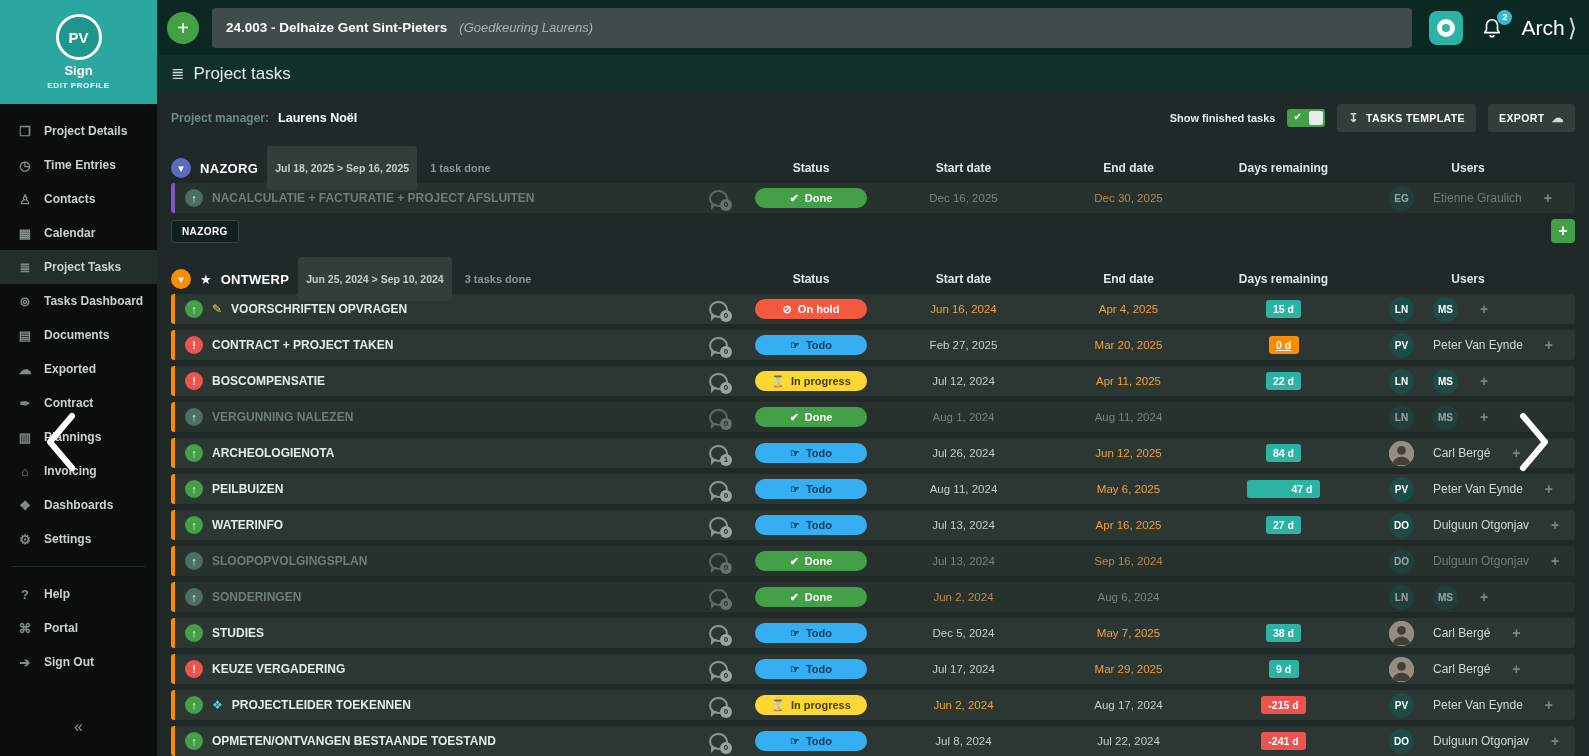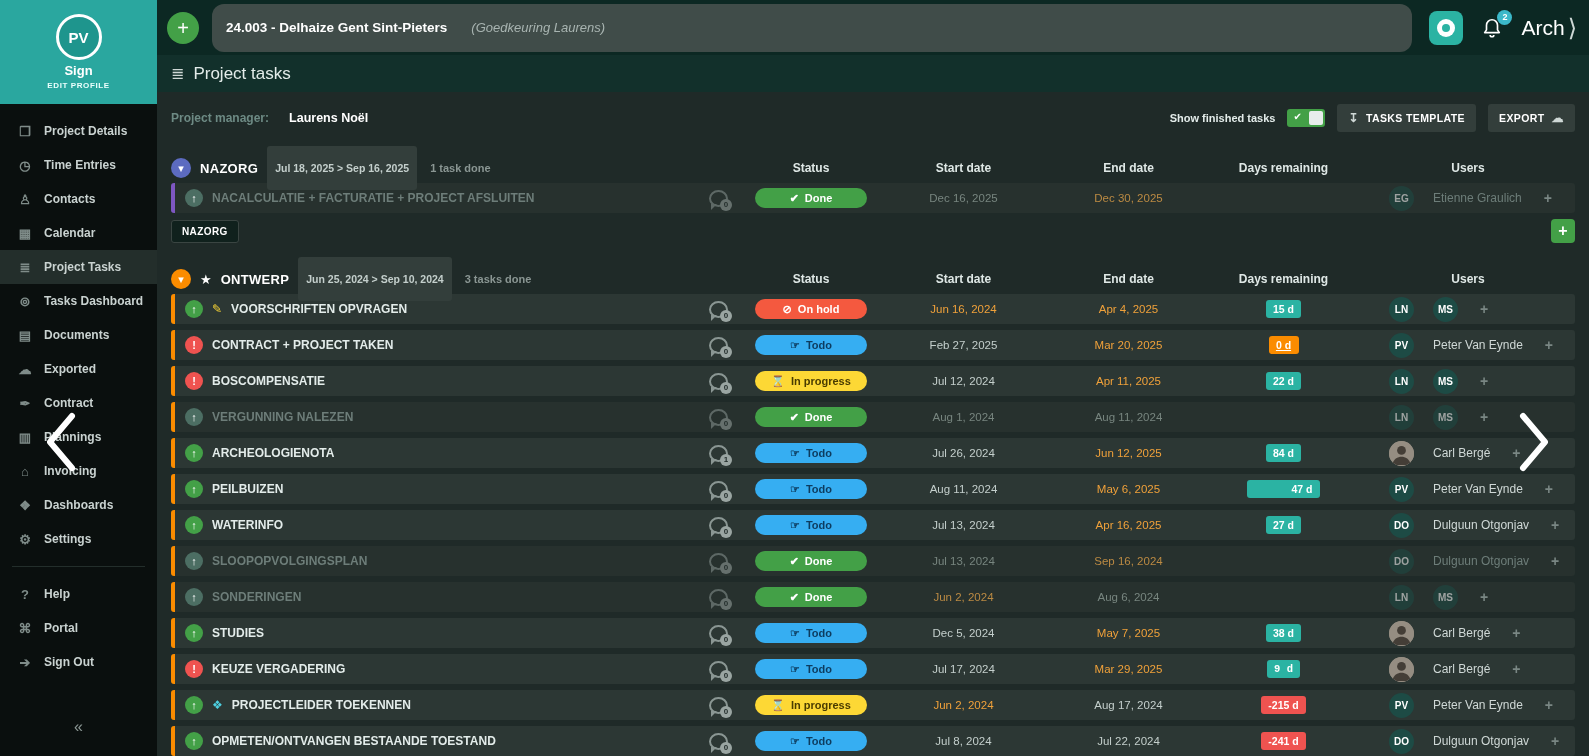--- a/index.html
+++ b/index.html
@@ -17,40 +17,40 @@
   .side-item{height:34px;display:flex;align-items:center;gap:11px;padding-left:17px;color:#c9d2d0;font-size:12px;font-weight:600;cursor:pointer;white-space:nowrap;}
   .side-item.active{background:#232e2b;}
   .side-icon{width:16px;color:#7f8c89;font-size:13px;text-align:center;flex-shrink:0;}
   .side-divider{height:1px;background:#232e2b;margin:10px 12px;}
   .side-collapse{margin-top:auto;padding:14px 0 20px;text-align:center;color:#8a9693;font-size:16px;cursor:pointer;}
 
   
   .main{flex:1;display:flex;flex-direction:column;min-width:0;}
   .topbar{height:55px;background:#0c2823;display:flex;align-items:center;gap:13px;padding:0 12px 0 10px;flex-shrink:0;}
   .add-project-btn{width:32px;height:32px;border-radius:50%;background:#43a047;border:none;color:#fff;font-size:20px;line-height:1;display:flex;align-items:center;justify-content:center;cursor:pointer;flex-shrink:0;}
-  .search-bar{flex:1;height:48px;background:#404c49;border-radius:12px;display:flex;align-items:center;gap:24px;padding:0 14px;cursor:pointer;min-width:0;}
+  .search-bar{flex:1;height:40px;background:#404c49;border-radius:4px;display:flex;align-items:center;gap:12px;padding:0 14px;cursor:pointer;min-width:0;}
   .proj-title{color:#fff;font-weight:700;font-size:13.5px;white-space:nowrap;}
   .proj-note{color:#a8b4b1;font-style:italic;font-size:13px;white-space:nowrap;}
   .topbar-right{display:flex;align-items:center;gap:18px;margin-left:4px;flex-shrink:0;}
   .app-icon{width:34px;height:34px;border-radius:8px;background:#2bb3a3;border:none;display:flex;align-items:center;justify-content:center;cursor:pointer;}
   .app-icon-inner{width:18px;height:18px;border-radius:50%;background:#fff;position:relative;}
   .app-icon-inner::after{content:"";position:absolute;inset:5px;border-radius:50%;background:#2bb3a3;}
   .bell-wrap{position:relative;cursor:pointer;display:flex;}
   .bell-badge{position:absolute;top:-7px;right:-9px;min-width:15px;height:15px;border-radius:50%;background:#3bb8c9;color:#fff;font-size:9px;font-weight:700;display:flex;align-items:center;justify-content:center;padding:0 2px;}
   .brand{color:#fff;font-size:21px;display:flex;align-items:center;gap:3px;white-space:nowrap;}
   .brand-ch{color:#cfd8d6;font-size:24px;font-weight:300;}
 
   .page-head{height:37px;background:#12302b;display:flex;align-items:center;gap:9px;padding:0 14px;color:#e3ecea;font-size:17px;flex-shrink:0;}
   .ph-icon{font-size:16px;color:#cfd8d6;}
 
   
   .content{flex:1;padding:10px 14px 0;overflow:hidden;}
   .toolbar{display:flex;align-items:center;height:32px;margin-bottom:12px;}
   .pm-label{color:#6d8a84;font-weight:700;font-size:12px;}
-  .pm-name{color:#fff;font-weight:700;font-size:12.5px;margin-left:20px;}
+  .pm-name{color:#fff;font-weight:700;font-size:12.5px;margin-left:9px;}
   .toolbar-right{margin-left:auto;display:flex;align-items:center;gap:12px;}
   .show-label{color:#e3ecea;font-weight:700;font-size:11px;}
   .toggle{width:38px;height:18px;background:#43a047;border-radius:3px;position:relative;cursor:pointer;border:none;}
   .toggle::before{content:"✔";position:absolute;left:6px;top:2px;color:#fff;font-size:10px;}
   .toggle-knob{position:absolute;right:2px;top:2px;width:14px;height:14px;background:#e8edec;border-radius:2px;}
   .tbtn{background:#333e3b;border:none;color:#fff;font-weight:700;font-size:10.5px;letter-spacing:.4px;padding:7px 11px;border-radius:3px;display:flex;align-items:center;gap:7px;cursor:pointer;font-family:inherit;}
   .bicon{font-size:12px;color:#cfd8d6;}
 
   .row-grid{display:grid;grid-template-columns:1fr 55px 130px 175px 155px 155px 214px;align-items:center;}
   .sec-header{height:30px;margin-bottom:7px;}
@@ -591,21 +591,21 @@
               </div>
               <div class="status-cell">
                 <span class="pill st-todo">
                   <span class="pill-glyph">☞</span>
                   <span>Todo</span>
                 </span>
               </div>
               <div class="date">Jul 17, 2024</div>
               <div class="date overdue">Mar 29, 2025</div>
               <div class="days-cell">
-                <span class="days-badge" style="background: rgb(43, 179, 163); font-family: Liberation Mono, monospace;">9 d</span>
+                <span class="days-badge" style="background: rgb(43, 179, 163);">9 d</span>
               </div>
               <div class="users-cell">
                 <span class="avatar photo">
                   <svg viewBox="0 0 24 24" width="25" height="25">
                     <rect width="24" height="24" fill="#958d82"></rect>
                     <circle cx="12" cy="9" r="4.2" fill="#443e37"></circle>
                     <path d="M3 23c1-6 5.5-8 9-8s8 2 9 8z" fill="#443e37"></path>
                   </svg>
                 </span>
                 <span class="user-name">Carl Bergé</span>

